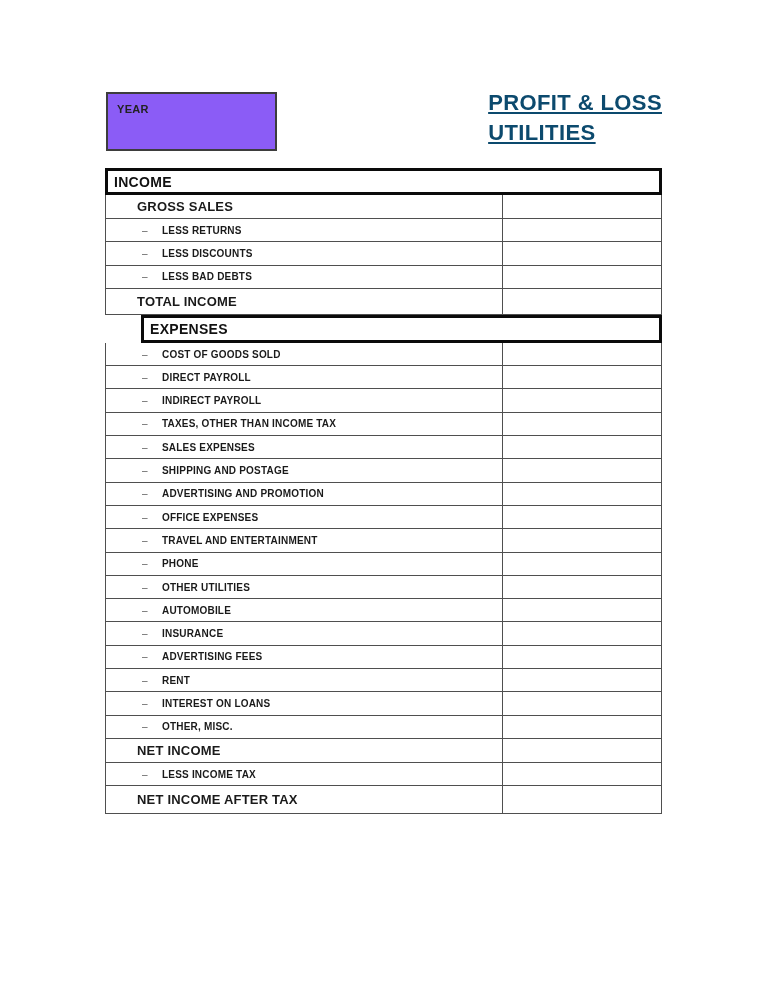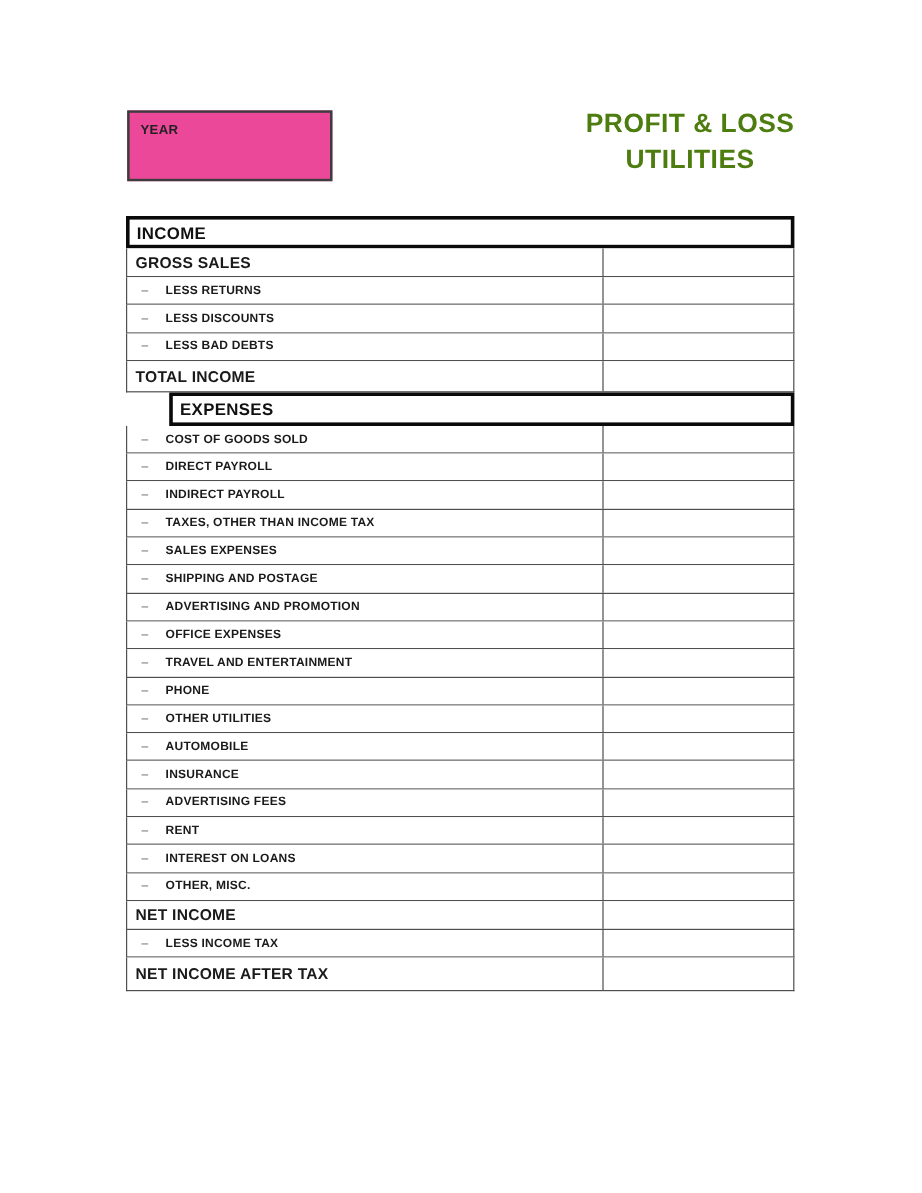--- a/index.html
+++ b/index.html
@@ -3,44 +3,45 @@
 <meta charset="utf-8">
 <style>
   html,body { margin:0; padding:0; background:#ffffff; }
   .sheet {
     position:relative; width:768px; height:994px; background:#ffffff;
     font-family:"Liberation Sans", sans-serif; color:#1a1a1a; overflow:hidden;
   }
   
   .year-box {
     position:absolute; left:106px; top:92px; width:171px; height:59px;
-    border:2px solid #3d3d3d; box-sizing:border-box; background:#ec4899;
+    border:2px solid #3d3d3d; box-sizing:border-box; background:#8b5cf6;
     padding:5px 4px 0 9px;
   }
   .year-label { font-size:11px; font-weight:bold; color:#222; letter-spacing:0.3px; }
   
   .doc-title {
-    position:absolute; top:88px; right:106px; text-align:center;
-    font-size:22px; font-weight:bold; color:#4d7c0f; line-height:30px; letter-spacing:0.4px;
+    position:absolute; top:88px; right:106px; text-align:left;
+    font-size:22px; font-weight:bold; color:#0c4a6e; line-height:30px; letter-spacing:0.4px;text-decoration:underline;
   }
   
   .pl-table {
-    position:absolute; left:105px; top:180px; width:557px; box-sizing:border-box; background:#fff;
+    position:absolute; left:105px; top:168px; width:557px; box-sizing:border-box; background:#fff;
   }
   .section-header {
     border:3px solid #0a0a0a; box-sizing:border-box; height:27px;
     display:flex; align-items:center; padding-left:6px;
     font-size:14px; font-weight:bold; color:#111; letter-spacing:0.3px;
     background:#fff;
   }
   .section-header.expenses { height:28px;margin-left:36px; }
   .row {
     display:flex; box-sizing:border-box;
     border-left:1px solid #4f4f4f; border-right:1px solid #4f4f4f; border-bottom:1px solid #4f4f4f;
     background:#fff;
+    padding-left:24px;
   }
   .label-cell { flex:1; display:flex; align-items:center; overflow:hidden; }
   .value-cell { width:159px; border-left:1px solid #4f4f4f; box-sizing:border-box; }
   .r-major { height:25px; }
   .r-major .label-cell { font-size:13px; font-weight:bold; padding-left:7px; letter-spacing:0.2px; }
   .r-gross { height:24px; }
   .r-total-income { height:26px;justify-content:flex-end; }
   .r-total-expenses { height:27px; }
   .r-net-income { height:24px; }
   .r-net-after { height:28px; }

